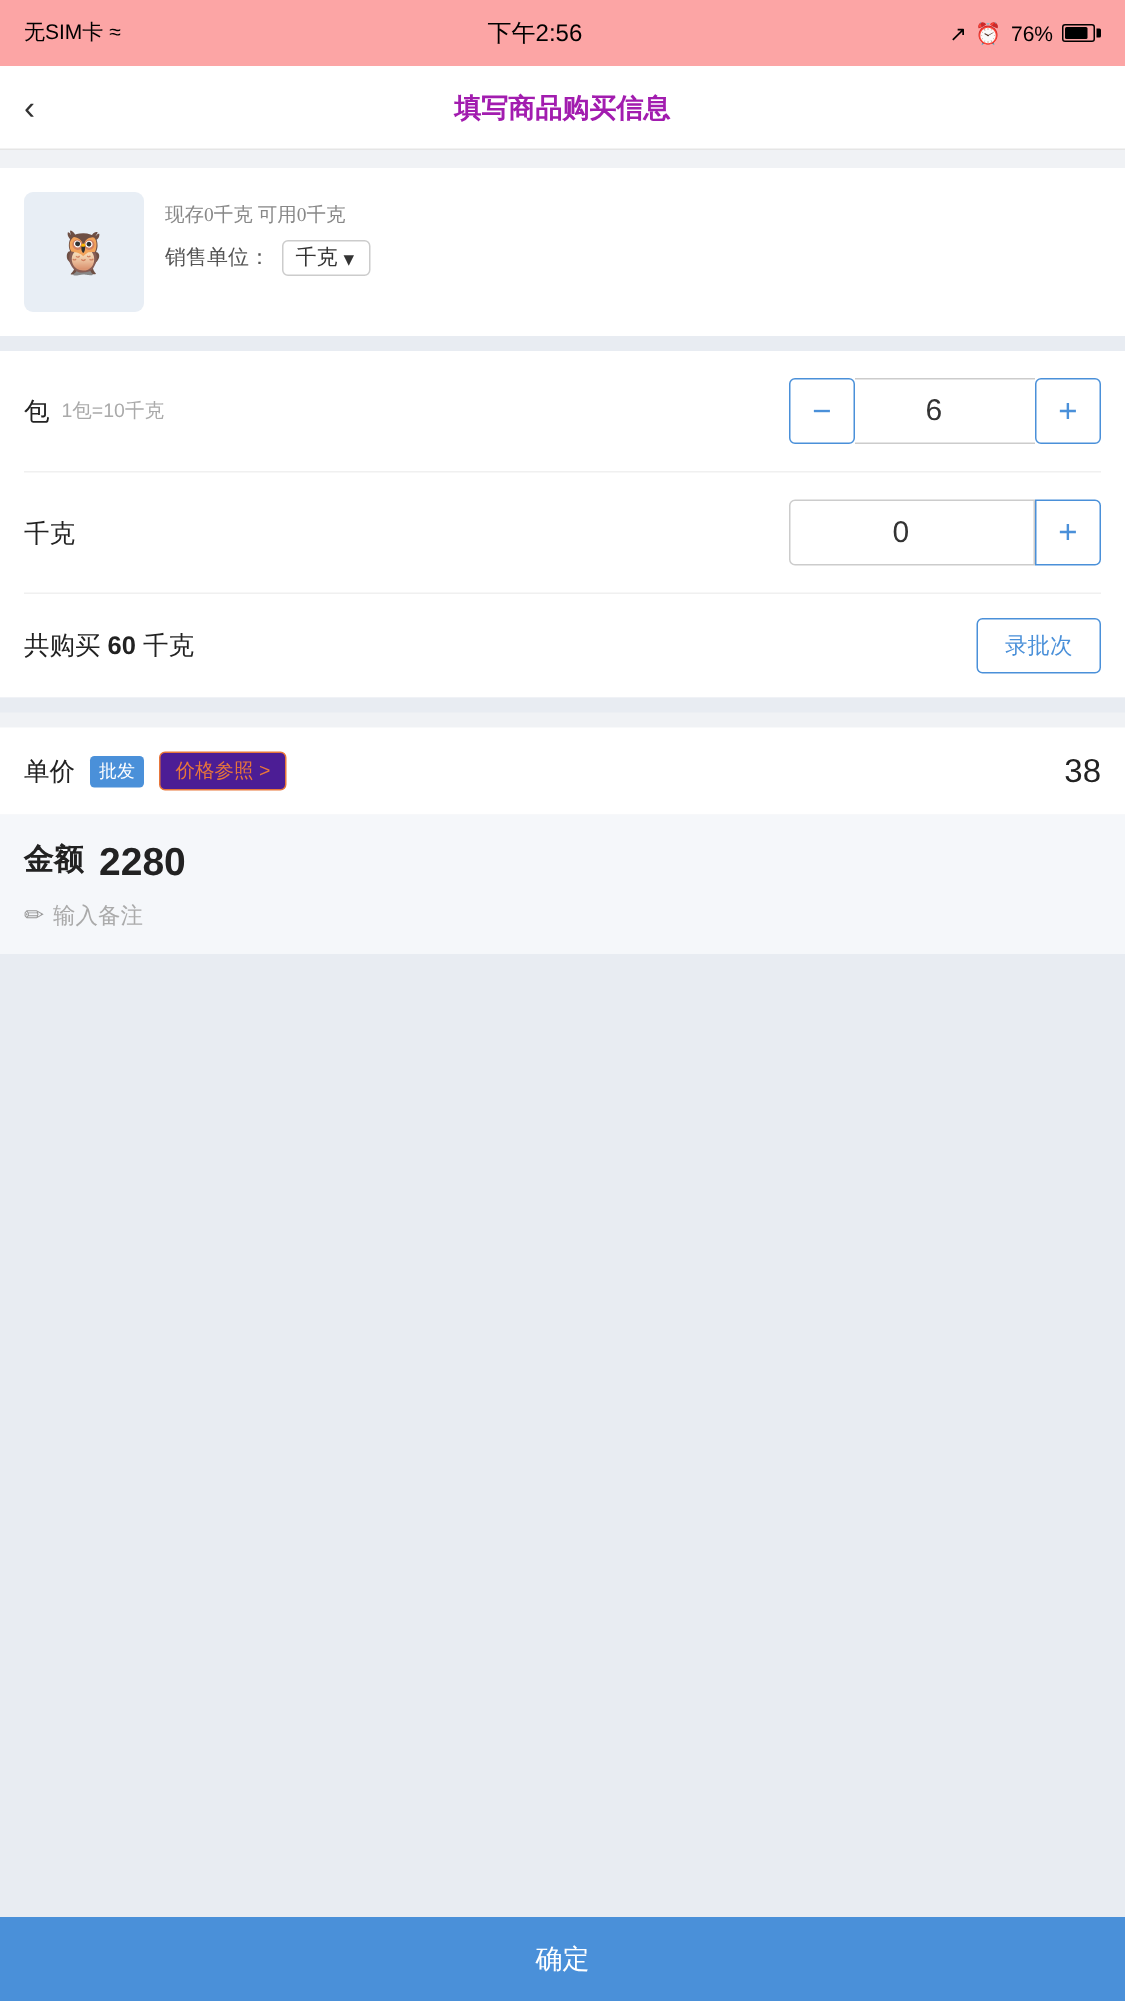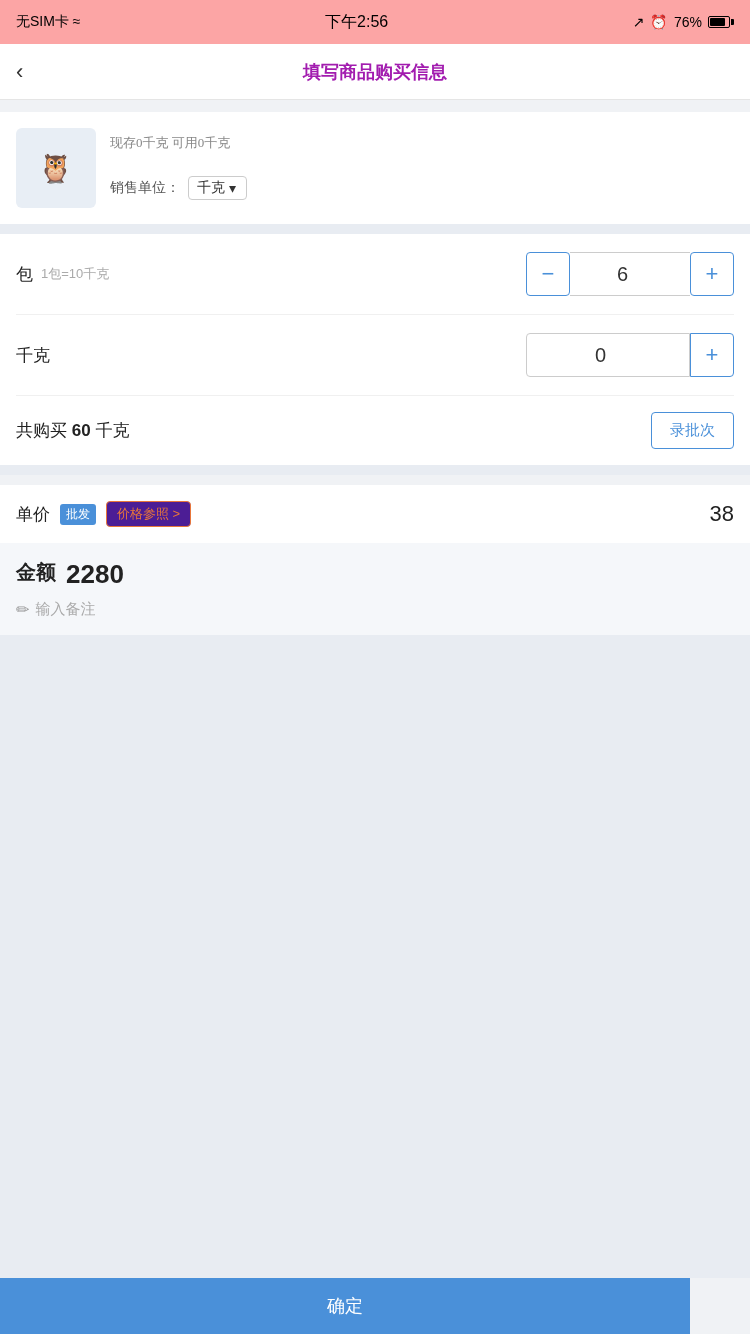--- a/index.html
+++ b/index.html
@@ -126,21 +126,21 @@
     .product-stock {
       font-size: 13px;
       color: #888;
       margin-top: 6px;
       font-family: Liberation Serif, serif;
     }
     .product-unit-row {
       display: flex;
       align-items: center;
       gap: 8px;
-      margin-top: 24px;
+      margin-top: 8px;
       font-size: 14px;
       color: #555;
     }
     .unit-selector {
       border: 1px solid #ccc;
       border-radius: 4px;
       padding: 2px 10px 2px 8px;
       font-size: 14px;
       color: #333;
       background: #fff;
@@ -326,21 +326,21 @@
 
     
     .content-filler {
       flex: 1;
       background: #e8ecf2;
       min-height: 200px;
     }
 
     
     .confirm-bar {
-      width: 690px;
+      width: 750px;
       height: 56px;
       background: #4a90d9;
       display: flex;
       align-items: center;
       justify-content: center;
       cursor: pointer;
     }
     .confirm-text {
       font-size: 18px;
       color: #fff;

